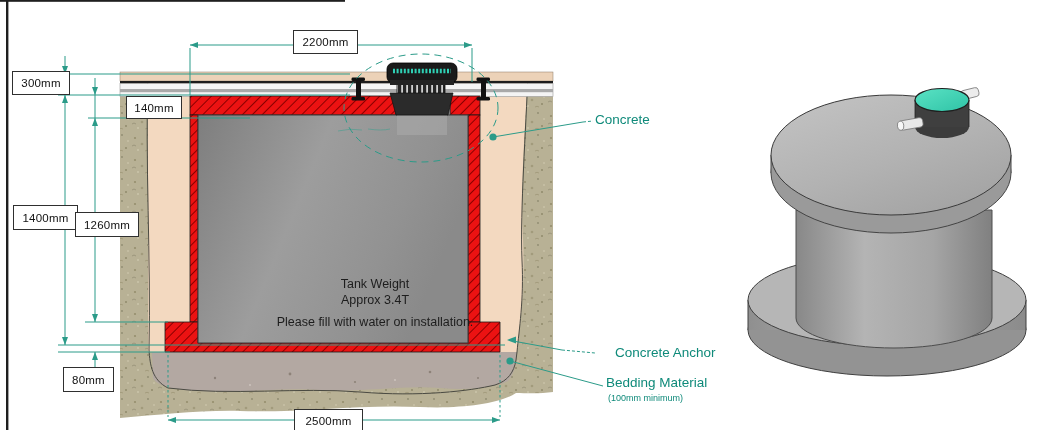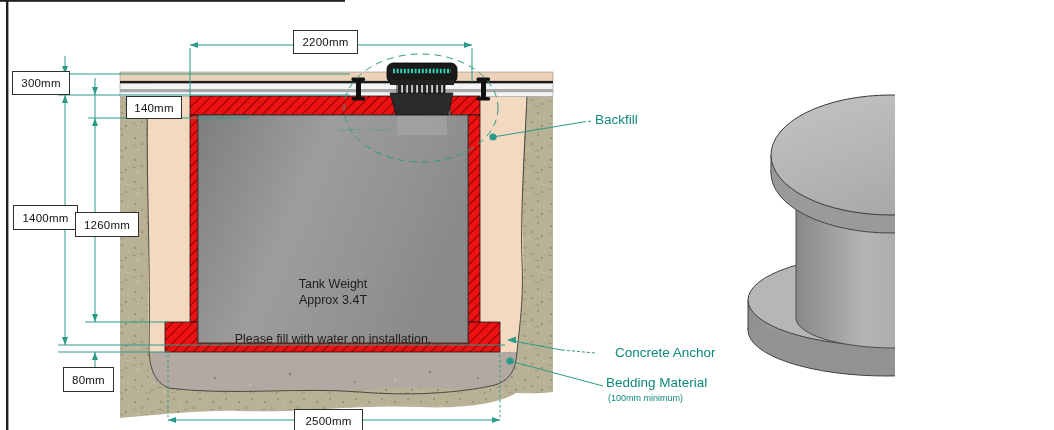--- a/index.html
+++ b/index.html
@@ -1,26 +1,26 @@
 <!DOCTYPE html>
 <html><head>
 <meta charset="utf-8">
 <style>
   html,body{margin:0;padding:0;background:#ffffff;}
-  #stage{position:relative;width:895px;height:430px;background:#fff;overflow:hidden;
+  #stage{position:relative;width:1054px;height:430px;background:#fff;overflow:hidden;
          font-family:"Liberation Sans",sans-serif;}
   #drawing{position:absolute;left:0;top:0;}
   .dim-box{position:absolute;background:#fff;border:1px solid #2f2f2f;display:flex;
            align-items:center;justify-content:center;font-size:11.5px;color:#111;
            letter-spacing:0.2px;z-index:3;}
   .callout{position:absolute;color:#0f8a7a;font-size:13.5px;z-index:3;white-space:nowrap;}
   .callout-small{position:absolute;color:#0f8a7a;font-size:9px;z-index:3;white-space:nowrap;}
   .tank-text{position:absolute;left:198px;top:277px;width:270px;text-align:center;
-             color:#1d1d1d;z-index:3;font-size:12.5px;line-height:15.5px;}
-  .tank-text .fill-note{margin-top:24px;font-size:12.5px;}
+             color:#1d1d1d;z-index:3;font-size:12.5px;line-height:15.5px;padding-left:42px;}
+  .tank-text .fill-note{margin-top:7px;font-size:12.5px;}
 </style>
 </head>
 <body>
 
 <div id="stage">
 
 <svg id="drawing" width="1054" height="430" viewBox="0 0 1054 430">
   <defs>
     <pattern id="soil" width="26" height="22" patternUnits="userSpaceOnUse">
       <rect width="26" height="22" fill="#b8b195"></rect>
@@ -217,21 +217,21 @@
 </svg>
 
 <div class="dim-box" style="left:293px;top:30px;width:63px;height:22px;">2200mm</div>
 <div class="dim-box" style="left:12px;top:71px;width:56px;height:22px;">300mm</div>
 <div class="dim-box" style="left:83px;top:96px;width:54px;height:21px;margin-left:43px;">140mm</div>
 <div class="dim-box" style="left:13px;top:205px;width:63px;height:23px;">1400mm</div>
 <div class="dim-box" style="left:75px;top:212px;width:62px;height:23px;">1260mm</div>
 <div class="dim-box" style="left:63px;top:367px;width:49px;height:23px;">80mm</div>
 <div class="dim-box" style="left:294px;top:409px;width:67px;height:21px;">2500mm</div>
 
-<div class="callout" style="left:595px;top:112px;">Backfill</div>
+<div class="callout" style="left:595px;top:112px;">Concrete</div>
 <div class="callout" style="left:597px;top:345px;margin-left:18px;">Concrete Anchor</div>
 <div class="callout" style="left:606px;top:375px;">Bedding Material</div>
 <div class="callout-small" style="left:608px;top:393px;">(100mm minimum)</div>
 
 <div class="tank-text">
   <div>Tank Weight</div>
   <div>Approx 3.4T</div>
   <div class="fill-note">Please fill with water on installation.</div>
 </div>
 

